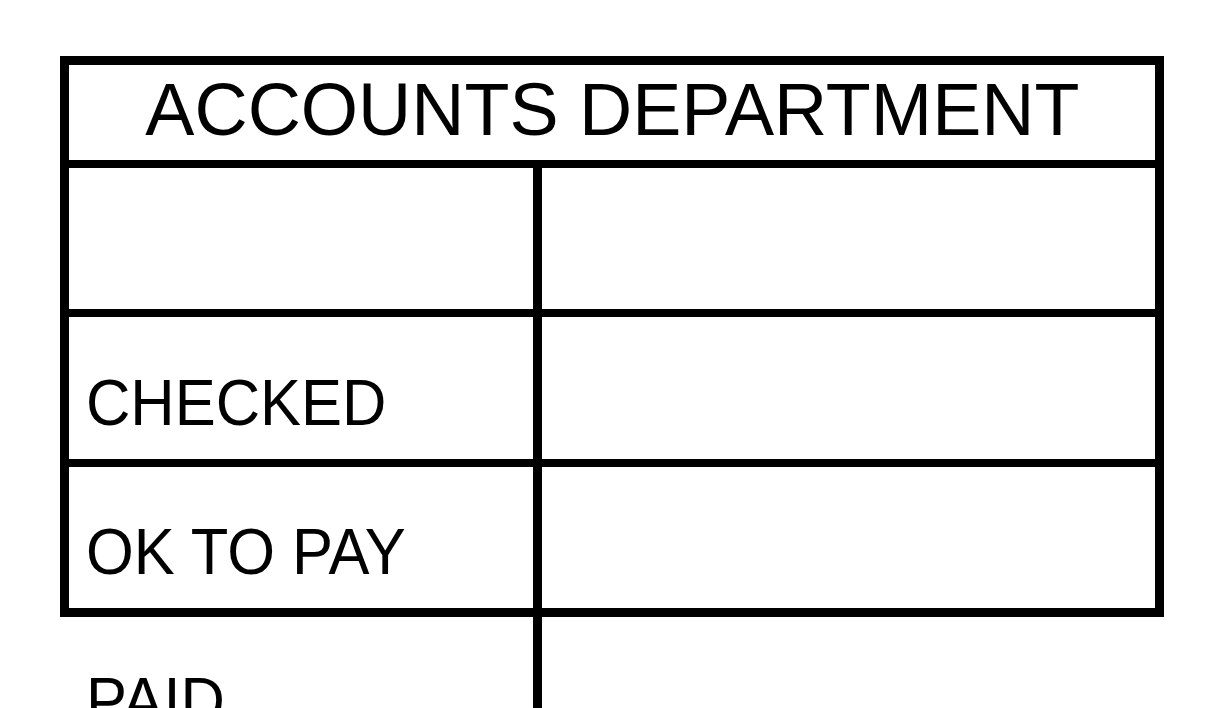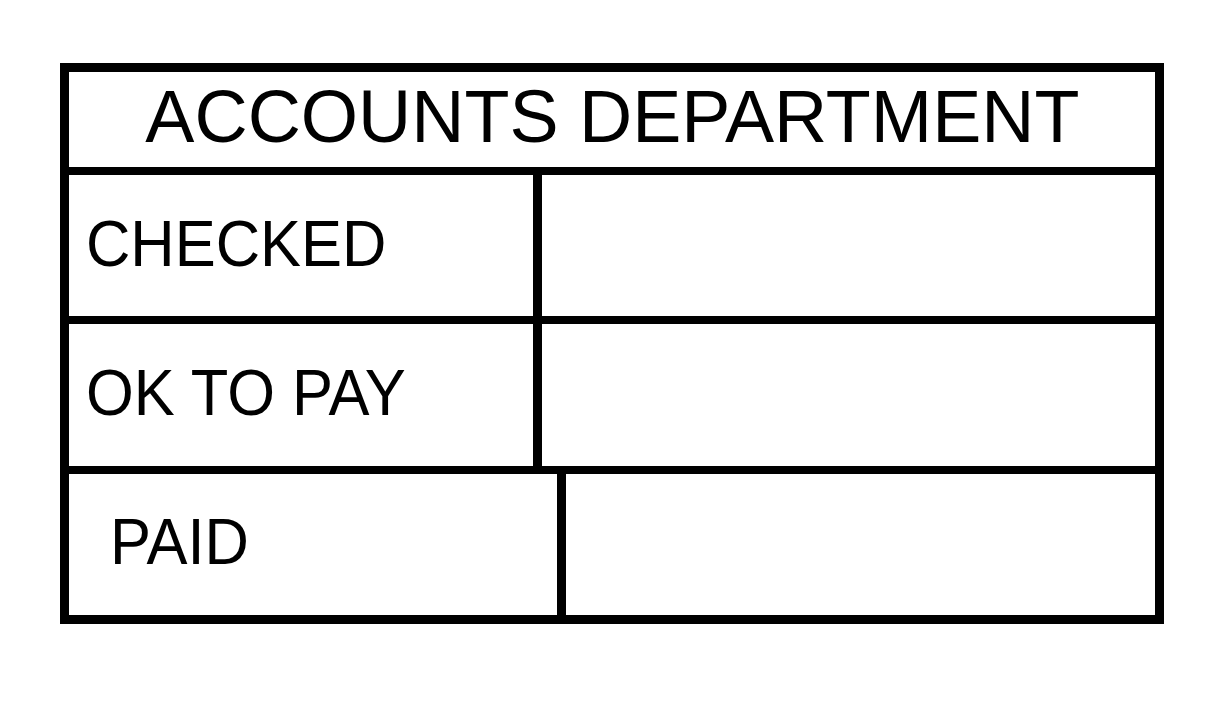--- a/index.html
+++ b/index.html
@@ -10,21 +10,21 @@
     width: 1224px;
     height: 708px;
     background: #ffffff;
     position: relative;
     font-family: "Liberation Sans", sans-serif;
     overflow: hidden;
   }
   .stamp-table {
     position: absolute;
     left: 60px;
-    top: 63px;
+    top: 56px;
     width: 1104px;
     height: 561px;
     box-sizing: border-box;
     border: 9px solid #000000;
     background: #ffffff;
     display: flex;
     flex-direction: column;
   }
   .stamp-header {
     height: 103px;
@@ -42,28 +42,27 @@
     color: #000000;
     white-space: nowrap;
     letter-spacing: 0px;
     transform: scaleX(0.995);
     padding-bottom: 6px;
   }
   .stamp-row {
     flex: 1 1 auto;
     border-bottom: 8px solid #000000;
     display: flex;
-    flex-direction: row;
+    flex-direction: column;
     box-sizing: border-box;
     min-height: 0;
     gap: 35px;
   }
   .stamp-row.last {
     border-bottom: none;
-    padding-left: 24px;
   }
   .label-cell {
     width: 473px;
     flex: 0 0 473px;
     border-right: 9px solid #000000;
     display: flex;
     align-items: center;
     box-sizing: border-box;
     padding-left: 17px;
     overflow: hidden;

